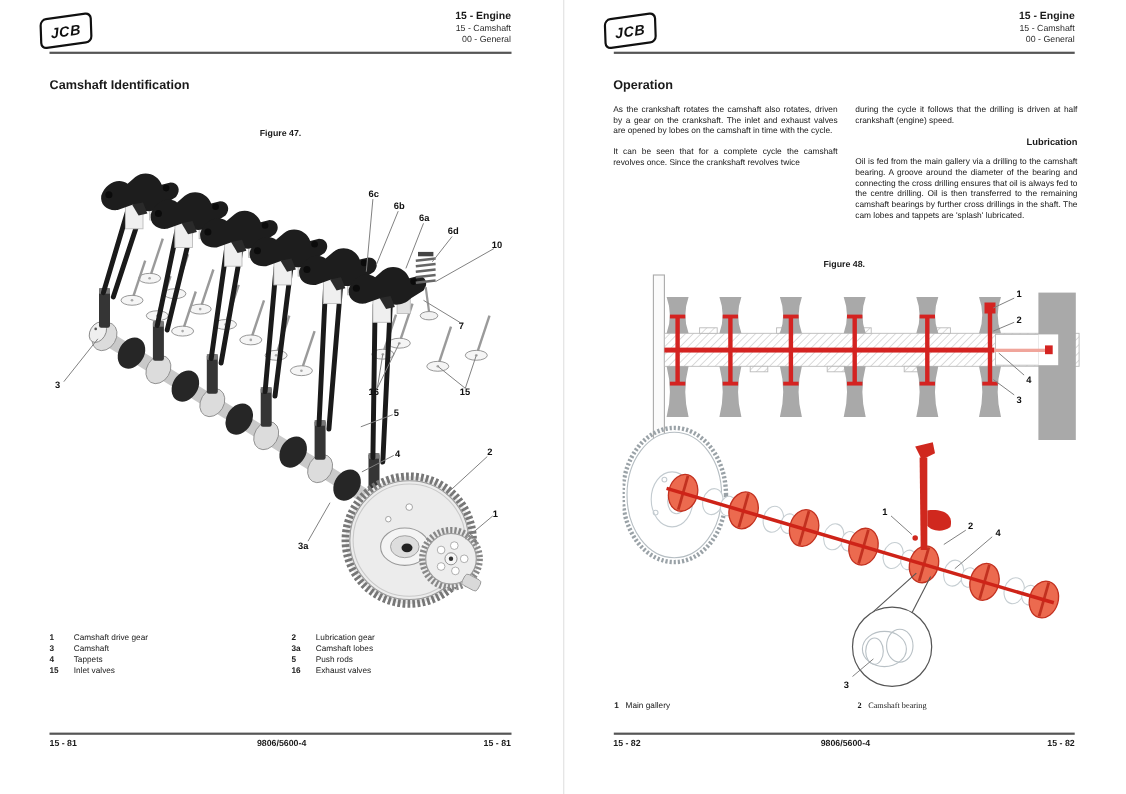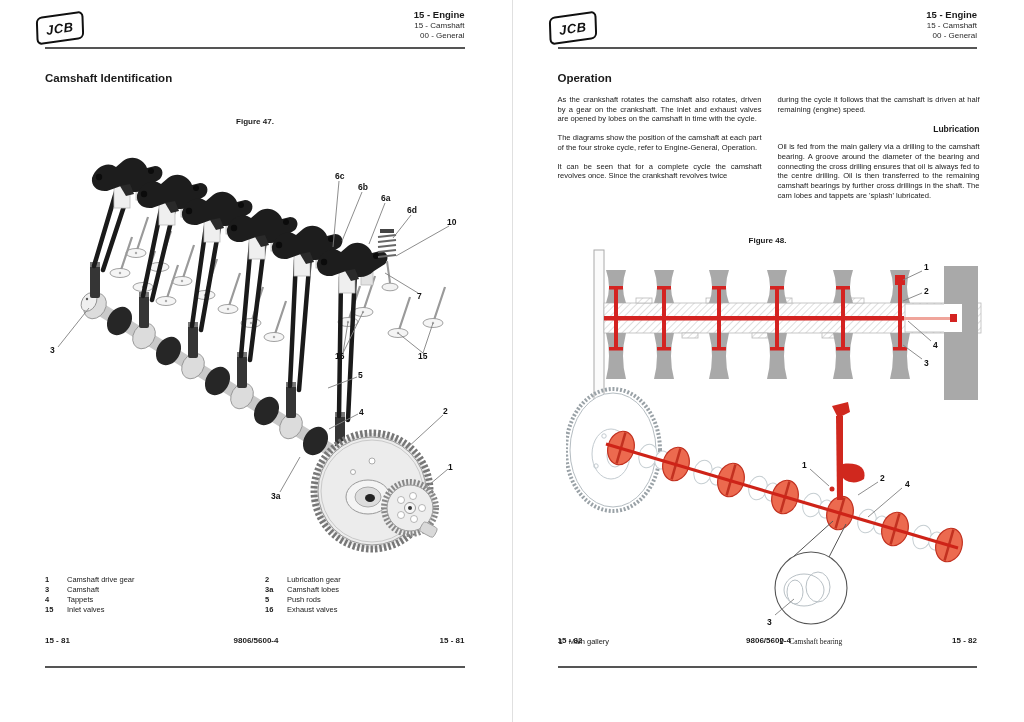--- a/index.html
+++ b/index.html
@@ -17,21 +17,21 @@
   .fig-caption{position:absolute;left:45px;width:420px;text-align:center;font-size:8px;font-weight:bold;}
   .bodycol{position:absolute;top:95px;font-size:7.6px;line-height:9.7px;text-align:justify;}
   .bodycol p{margin:0 0 9px 0;}
   .subhead{font-size:8.5px;font-weight:bold;margin:11px 0 7px 0;text-align:right;}
   .legend{position:absolute;top:575px;width:210px;}
   .legrow{display:flex;font-size:7.5px;line-height:10px;}
   .legrow .num{width:22px;font-weight:bold;}
   .f48legend{position:absolute;top:637px;font-size:7.5px;}
   .f48legend .num{font-weight:bold;margin-right:6px;}
   .ftr-rule{position:absolute;left:45px;right:47px;top:666px;height:1.5px;background:#555;}
-  .ftr{position:absolute;top:636px;font-size:8px;font-weight:bold;}
+  .ftr{position:absolute;top:671px;font-size:8px;font-weight:bold;}
   .ftr.l{left:45px;}
   .ftr.c{left:0;width:512px;text-align:center;}
   .ftr.r{right:47px;}
   svg{position:absolute;}
   svg text{font-family:"Liberation Sans",sans-serif;font-size:8.5px;font-weight:bold;fill:#111;}
   .leader{stroke:#808080;stroke-width:.9;fill:none;}
 </style>
 </head>
 <body>
 
@@ -261,25 +261,24 @@
       <div class="hdr-l1">15 - Engine</div>
       <div class="hdr-l2">15 - Camshaft</div>
       <div class="hdr-l3">00 - General</div>
     </div>
     <div class="hdr-rule"></div>
 
     <div class="pg-title">Operation</div>
 
     <div class="bodycol" style="left:45px;width:204px;">
       <p>As the crankshaft rotates the camshaft also rotates, driven by a gear on the crankshaft. The inlet and exhaust valves are opened by lobes on the camshaft in time with the cycle.</p>
-      <p>The diagrams show the position of the camshaft at each part of the four stroke cycle, refer to Engine-General, Operation.</p>
       <p>It can be seen that for a complete cycle the camshaft revolves once. Since the crankshaft revolves twice</p>
     </div>
     <div class="bodycol" style="left:265px;width:202px;">
-      <p>during the cycle it follows that the camshaft is driven at half remaining (engine) speed.</p>
+      <p>during the cycle it follows that the drilling is driven at half crankshaft (engine) speed.</p>
       <div class="subhead">Lubrication</div>
       <p>Oil is fed from the main gallery via a drilling to the camshaft bearing. A groove around the diameter of the bearing and connecting the cross drilling ensures that oil is always fed to the centre drilling. Oil is then transferred to the remaining camshaft bearings by further cross drillings in the shaft. The cam lobes and tappets are 'splash' lubricated.</p>
     </div>
 
     <div class="fig-caption" style="top:236px;">Figure 48.</div>
 
     <svg style="left:73px;top:248px;" width="412" height="158" viewBox="0 0 412 158">
       <defs>
         <pattern id="hb" width="5" height="5" patternUnits="userSpaceOnUse" patternTransform="rotate(45)">
           <rect width="5" height="5" fill="#ffffff"></rect>

